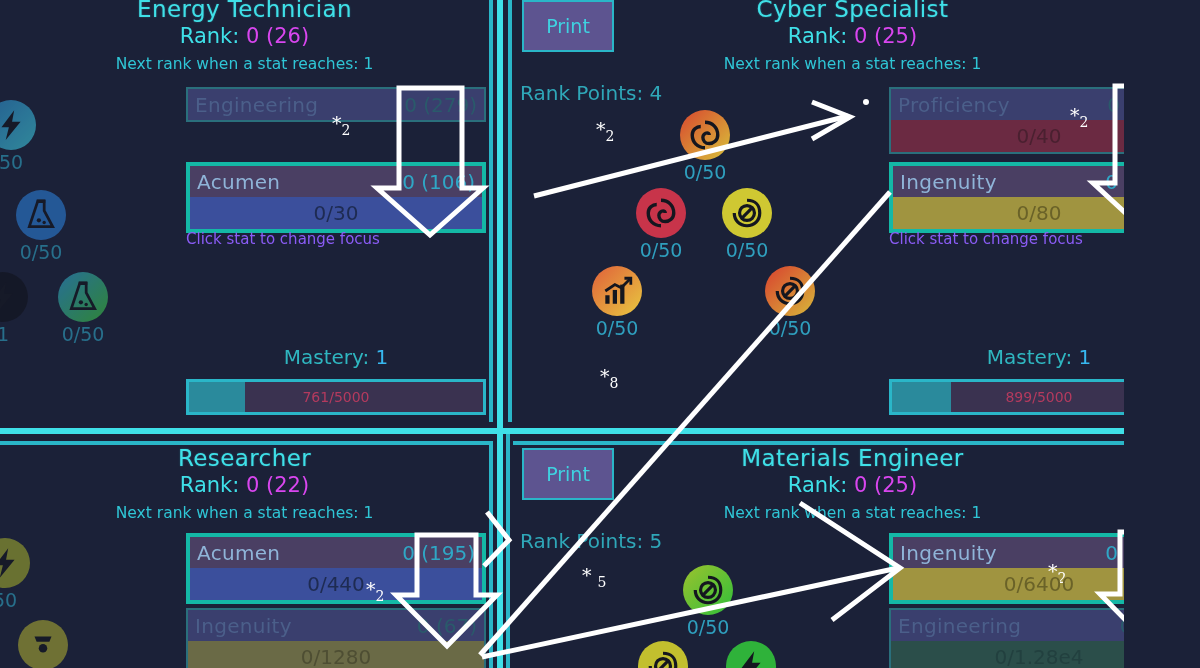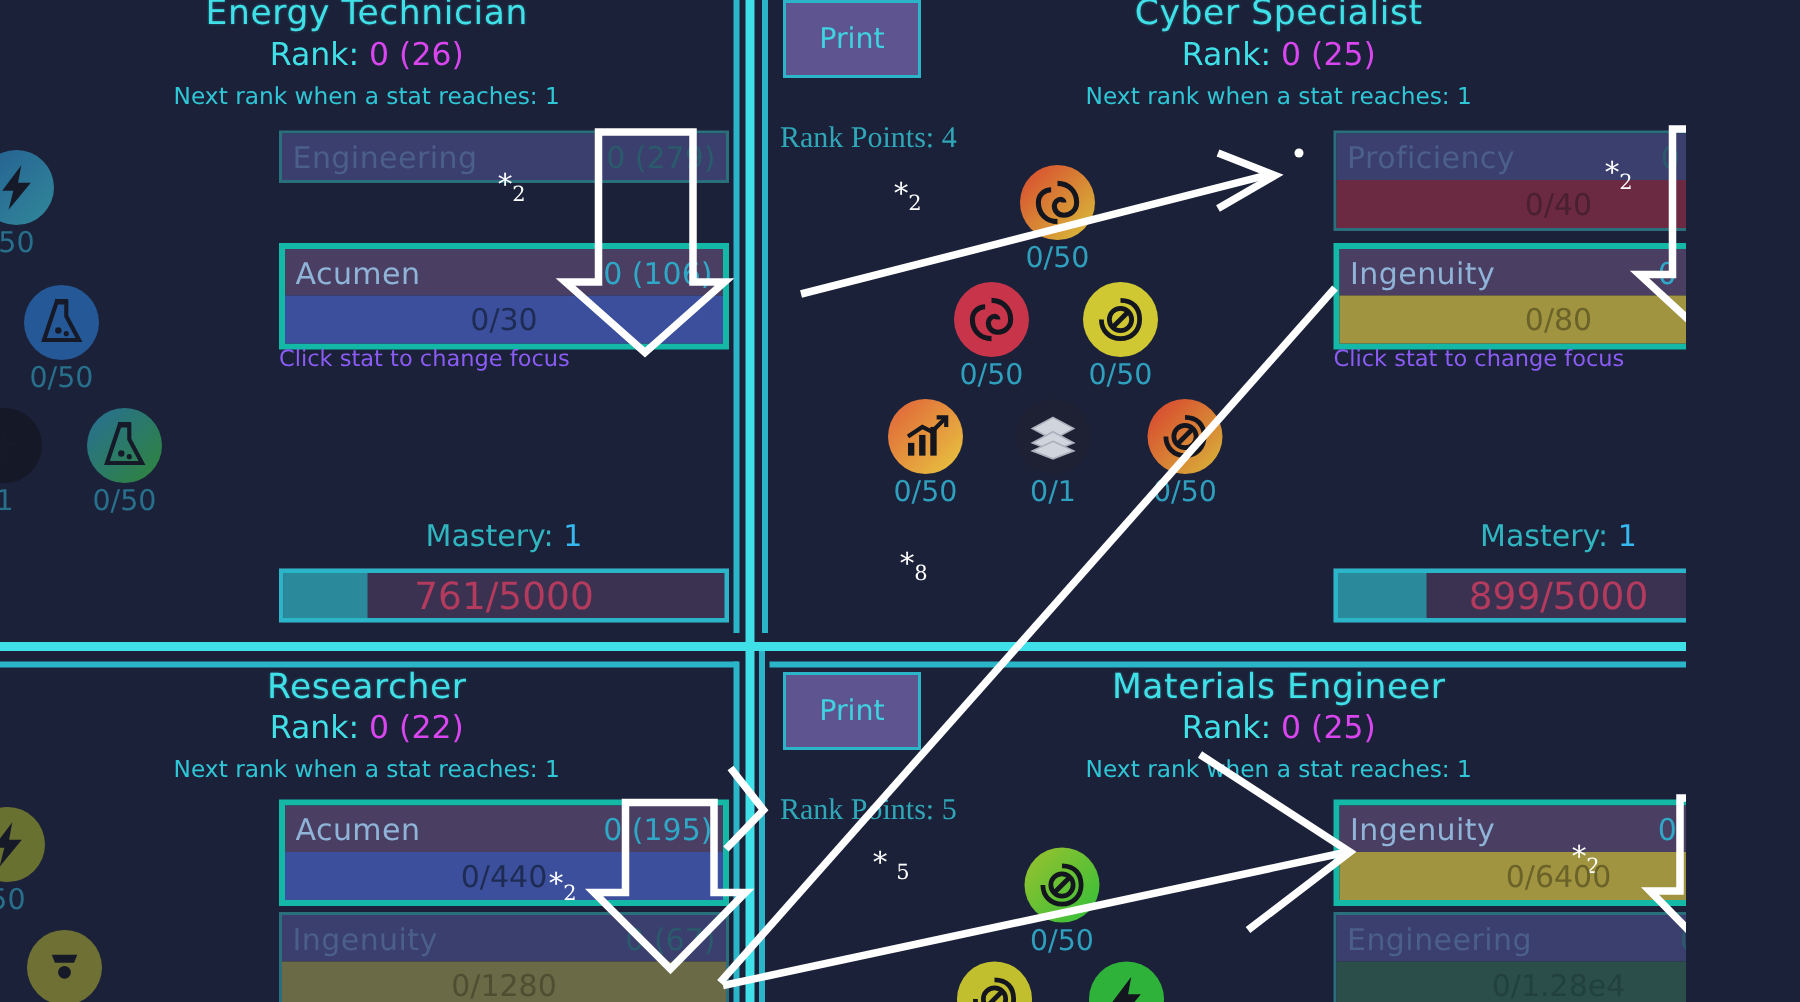--- a/index.html
+++ b/index.html
@@ -30,21 +30,20 @@
     color:#3fe0e8; font-size:21px;
   }
   .job-rank .num{ color:#d946ef; }
   .job-next{
     position:absolute; width:100%; text-align:center;
     color:#2fc6d6; font-size:15.5px;
   }
   .rank-points{
     position:absolute; color:#2fa7b8; font-size:20px;
     white-space:nowrap;
-    font-family:Liberation Serif, serif;
   }
 
   
   .print-btn{
     position:absolute; width:92px; height:52px;
     background:#5d5490; border:2px solid #2ab6c8;
     color:#3fd2e0; font-size:19px;
     display:flex; align-items:center; justify-content:center;
     cursor:pointer;
   }
@@ -101,21 +100,21 @@
   .mastery-bar{
     position:absolute; width:300px; height:36px;
     border:3px solid #2ab6c8; background:#3a3250;
     display:flex; align-items:center; justify-content:center;
   }
   .mastery-fill{
     position:absolute; left:0; top:0; bottom:0;
     background:#2a8a9c;
   }
   .mastery-txt{
-    position:relative; z-index:2; font-size:25px; color:#b43a5e;
+    position:relative; z-index:2; font-size:14px; color:#b43a5e;
   }
 
   
   .skill{ position:absolute; text-align:center; }
   .skill .orb{
     width:50px; height:50px; border-radius:50%;
     margin:0 auto; position:relative; overflow:hidden;
     display:flex; align-items:center; justify-content:center;
   }
   .skill .orb svg{ width:34px; height:34px; display:block; }
@@ -323,32 +322,20 @@
           <svg viewBox="0 0 32 32">
             <rect x="5" y="20" width="4" height="8" fill="#14161f"></rect>
             <rect x="12" y="15" width="4" height="13" fill="#14161f"></rect>
             <rect x="19" y="10" width="4" height="18" fill="#14161f"></rect>
             <path d="M5 16 L14 10 L20 13 L28 5" fill="none" stroke="#14161f" stroke-width="2.6"></path>
             <path d="M23 4 L29 4 L29 10" fill="none" stroke="#14161f" stroke-width="2.6"></path>
           </svg>
         </div>
         <div class="cnt">0/50</div>
       </div>
-      <div class="skill" style="left: 677px; top: 266px;">
-        <div class="orb" style="background: linear-gradient(135deg, rgb(29, 33, 51), rgb(29, 33, 51));">
-          <svg viewBox="0 0 32 32">
-            <g fill="#cfd4dd" stroke="#aab0bb" stroke-width="1">
-              <path d="M16 4 L29 11 L16 18 L3 11 Z"></path>
-              <path d="M16 13 L29 20 L16 25 L3 20 Z"></path>
-              <path d="M16 19 L29 25 L16 30 L3 25 Z"></path>
-            </g>
-          </svg>
-        </div>
-        <div class="cnt">0/1</div>
-      </div>
       <div class="skill" style="left: 765px; top: 266px;">
         <div class="orb" style="background: linear-gradient(135deg, rgb(216, 64, 47), rgb(216, 184, 58));">
           <svg viewBox="0 0 32 32">
             <circle cx="16" cy="16" r="7" fill="none" stroke="#14161f" stroke-width="3"></circle>
             <path d="M11 21 L21 11" stroke="#14161f" stroke-width="3"></path>
             <path d="M16 4c8 0 12 5 12 12s-5 12-12 12S4 23 4 16" fill="none" stroke="#14161f" stroke-width="3"></path>
           </svg>
         </div>
         <div class="cnt">0/50</div>
       </div>

